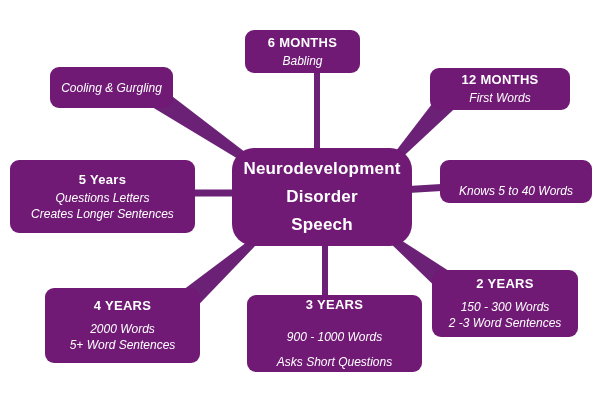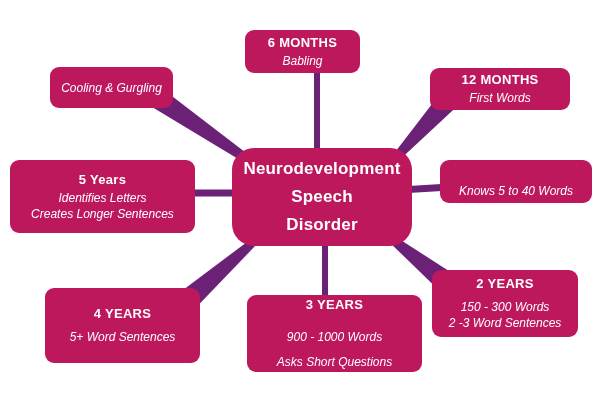--- a/index.html
+++ b/index.html
@@ -16,21 +16,21 @@
     overflow: hidden;
   }
   .connector-svg {
     position: absolute;
     left: 0;
     top: 0;
     z-index: 0;
   }
   .node {
     position: absolute;
-    background: #be185d;
+    background: #701a75;
     color: #ffffff;
     display: flex;
     flex-direction: column;
     align-items: center;
     justify-content: center;
     text-align: center;
     z-index: 1;
     box-sizing: border-box;
   }
   .sat {
@@ -83,22 +83,22 @@
     <line x1="325" y1="240" x2="325" y2="300" stroke="#6B2176" stroke-width="6"></line>
 
     <polygon points="262.0,165.1 258.0,170.9 143.8,102.1 156.2,83.9" fill="#6B2176"></polygon>
     <polygon points="394.6,164.4 389.4,159.6 443.9,88.6 460.1,103.4" fill="#6B2176"></polygon>
     <polygon points="255.7,235.4 260.3,240.6 195.3,308.2 180.7,291.8" fill="#6B2176"></polygon>
     <polygon points="385.8,238.7 390.2,233.3 452.8,273.4 439.2,290.6" fill="#6B2176"></polygon>
   </svg>
 
   <div class="node center-node">
     <div class="c-line">Neurodevelopment</div>
+    <div class="c-line">Disorder</div>
     <div class="c-line">Speech</div>
-    <div class="c-line">Disorder</div>
   </div>
 
   <div class="node sat m6">
     <div class="t">6 MONTHS</div>
     <div class="d">Babling</div>
     <div class="d"></div>
   </div>
 
   <div class="node sat m3">
     <div class="d">Cooling &amp; Gurgling</div>
@@ -106,32 +106,33 @@
   </div>
 
   <div class="node sat m12">
     <div class="t">12 MONTHS</div>
     <div class="d">First Words</div>
     <div class="d"></div>
   </div>
 
   <div class="node sat y5">
     <div class="t">5 Years</div>
-    <div class="d">Identifies Letters</div>
+    <div class="d">Questions Letters</div>
     <div class="d">Creates Longer Sentences</div>
   </div>
 
   <div class="node sat m18">
     <div class="t">18 MONTHS</div>
     <div class="d">Knows 5 to 40 Words</div>
     <div class="d"></div>
   </div>
 
   <div class="node sat tall y4">
     <div class="t">4 YEARS</div>
+    <div class="d">2000 Words</div>
     <div class="d">5+ Word Sentences</div>
   </div>
 
   <div class="node sat tall y3">
     <div class="t">3 YEARS</div>
     <div class="d">900 - 1000 Words</div>
     <div class="d">Asks Short Questions</div>
   </div>
 
   <div class="node sat tall y2">

